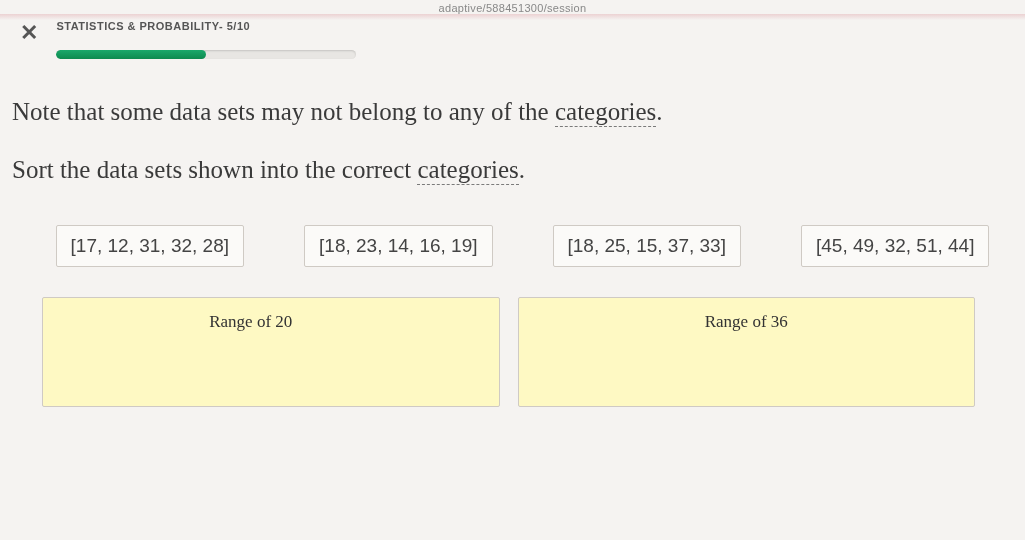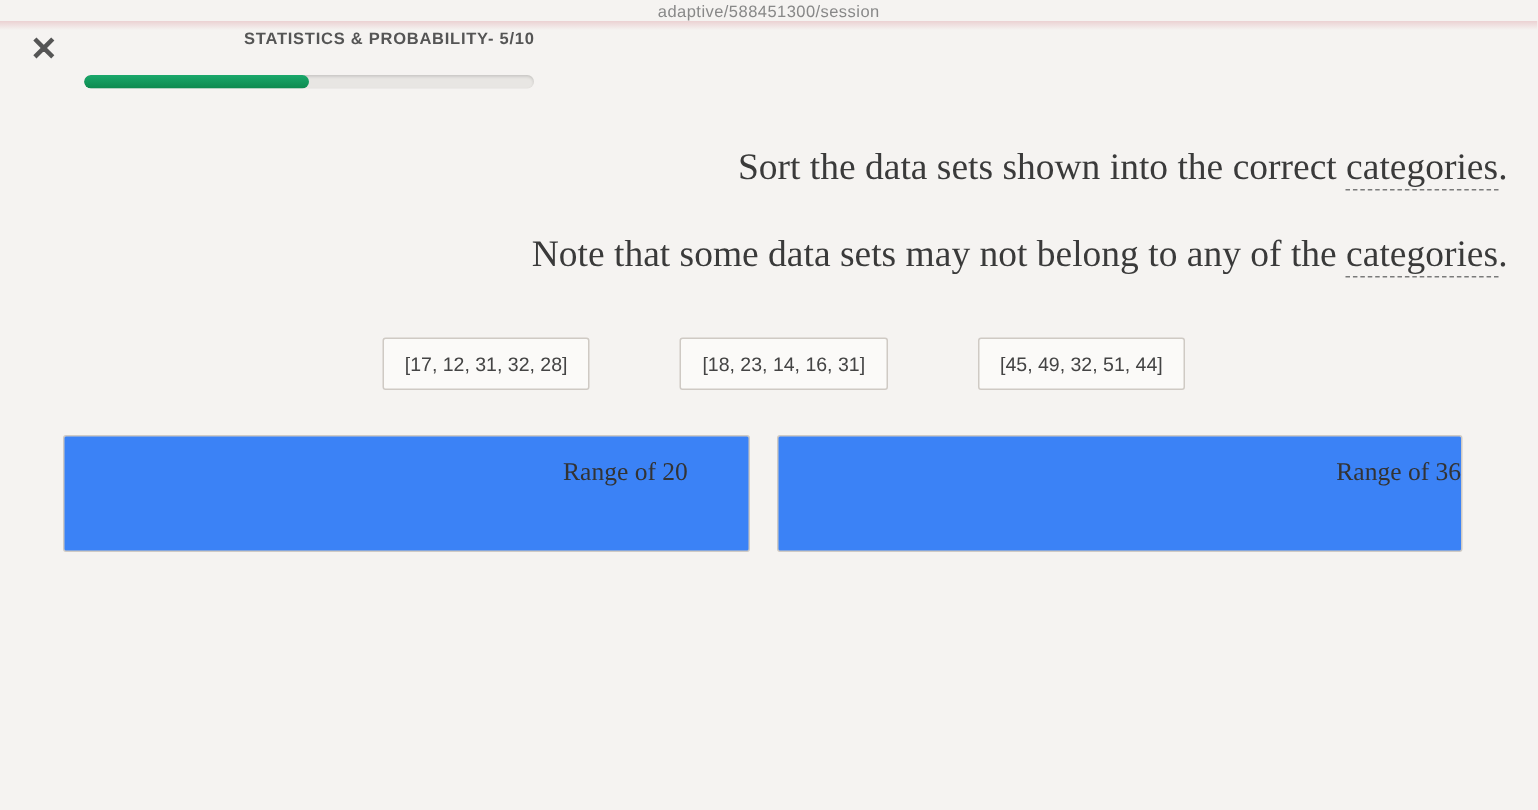--- a/index.html
+++ b/index.html
@@ -1,15 +1,15 @@
 <!DOCTYPE html>
 <html><head>
 <meta charset="utf-8">
 <style>
-  * { box-sizing: border-box; margin: 0; padding: 0; text-align: right; }
+  * { box-sizing: border-box; margin: 0; padding: 0; }
   body {
     font-family: Georgia, 'Times New Roman', serif;
     background: #f5f3f1;
     width: 1025px;
     height: 540px;
     overflow: hidden;
     position: relative;
   }
   .url-fragment {
     position: absolute;
@@ -87,39 +87,39 @@
     justify-content: center;
     gap: 32px;
     margin-top: 38px;
     margin-bottom: 30px;
   }
   .chip {
     border: 1px solid #cfcac4;
     background: #fbfaf8;
     padding: 9px 14px;
     font-family: Arial, sans-serif;
-    font-size: 13px;
+    font-size: 19px;
     color: #444;
     border-radius: 2px;
     cursor: grab;
     white-space: nowrap;
     margin-left: 28px;
   }
   .bin-row {
     display: flex;
     gap: 18px;
     margin-top: 8px;
     padding: 0 30px;
   }
   .bin {
     flex: 1;
     border: 1px solid #cfcac4;
-    background: #3b82f6;
+    background: #fef9c3;
     border-radius: 2px;
-    height: 78px;
+    height: 110px;
     padding-top: 14px;
     text-align: center;
   }
   .bin-label {
     font-size: 17px;
     color: #333;
   }
   .bin:nth-child(1) .bin-label { padding-right: 40px; }
   .bin:nth-child(3) .bin-label { padding-left: 60px; }
 </style>
@@ -136,29 +136,30 @@
       <span>STATISTICS &amp; PROBABILITY</span><span>- </span><span>5/10</span>
     </div>
     <div class="progress-track">
       <div class="progress-fill" style="width:50%"></div>
     </div>
   </div>
 </div>
 
 <div class="content">
   <p class="instruction">
-    <span>Sort the data sets shown into the correct </span><span class="dotted">categories</span><span>.</span>
+    <span>Note that some data sets may not belong to any of the </span><span class="dotted">categories</span><span>.</span>
   </p>
   <p class="instruction">
-    <span>Note that some data sets may not belong to any of the </span><span class="dotted">categories</span><span>.</span>
+    <span>Sort the data sets shown into the correct </span><span class="dotted">categories</span><span>.</span>
   </p>
 
   <div class="chip-row">
     <div class="chip">[17, 12, 31, 32, 28]</div>
-    <div class="chip">[18, 23, 14, 16, 31]</div>
+    <div class="chip">[18, 23, 14, 16, 19]</div>
+    <div class="chip">[18, 25, 15, 37, 33]</div>
     <div class="chip">[45, 49, 32, 51, 44]</div>
   </div>
 
   <div class="bin-row">
     <div class="bin">
       <div class="bin-label">Range of 20</div>
     </div>
     <div class="bin">
       <div class="bin-label">Range of 36</div>
     </div>

